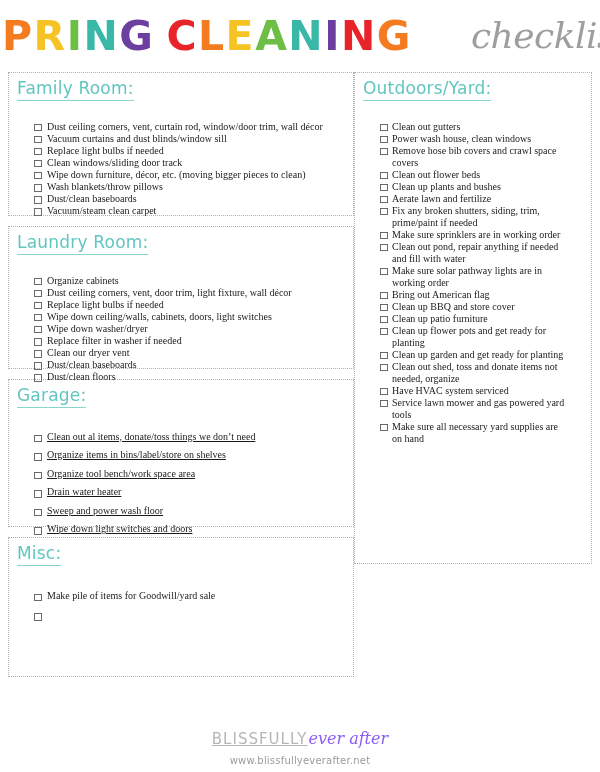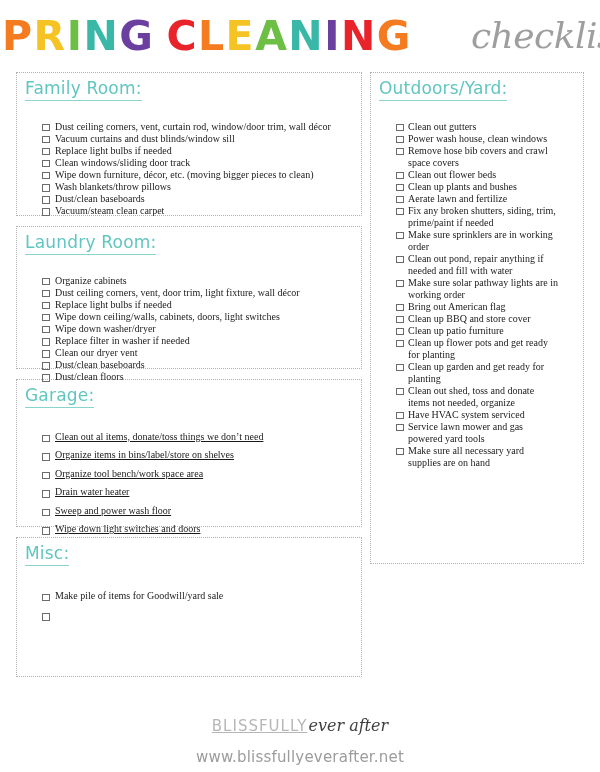--- a/index.html
+++ b/index.html
@@ -46,22 +46,22 @@
   }
 
   
   #board {
     position: absolute;
     top: 72px;
     left: 0;
     right: 0;
     bottom: 52px;
     display: flex;
-    gap: 8px;
-    padding: 0 16px;
+    gap: 0;
+    padding: 0 8px;
     box-sizing: border-box;
   }
   #col-left {
     width: 346px;
     display: flex;
     flex-direction: column;
     gap: 10px;
   }
   #col-right {
     flex: 1;
@@ -141,29 +141,29 @@
     font-family: "DejaVu Sans", sans-serif;
     font-size: 15px;
     color: #b6b6b6;
     letter-spacing: 1px;
     text-decoration: underline;
   }
   #brand-script {
     font-family: "DejaVu Serif", serif;
     font-style: italic;
     font-size: 16px;
-    color: #404040;
+    color: #8b5cf6;
     margin-left: 1px;
   }
   #brand-url {
     font-family: "DejaVu Sans", sans-serif;
-    font-size: 15px;
+    font-size: 10px;
     color: #9c9c9c;
     letter-spacing: 0.2px;
-    margin-top: 14px;
+    margin-top: 8px;
   }
 </style>
 </head>
 <body>
 
 <div id="title-bar">
   <span id="title-main"><span style="color: rgb(232, 35, 42);">S</span><span style="color: rgb(244, 123, 32);">P</span><span style="color: rgb(246, 195, 36);">R</span><span style="color: rgb(108, 190, 69);">I</span><span style="color: rgb(57, 184, 168);">N</span><span style="color: rgb(107, 63, 160);">G</span><span class="sp"></span><span style="color: rgb(232, 35, 42);">C</span><span style="color: rgb(244, 123, 32);">L</span><span style="color: rgb(246, 195, 36);">E</span><span style="color: rgb(108, 190, 69);">A</span><span style="color: rgb(57, 184, 168);">N</span><span style="color: rgb(107, 63, 160);">I</span><span style="color: rgb(232, 35, 42);">N</span><span style="color: rgb(244, 123, 32);">G</span></span>
   <span id="title-script">checklist</span>
 </div>
 

